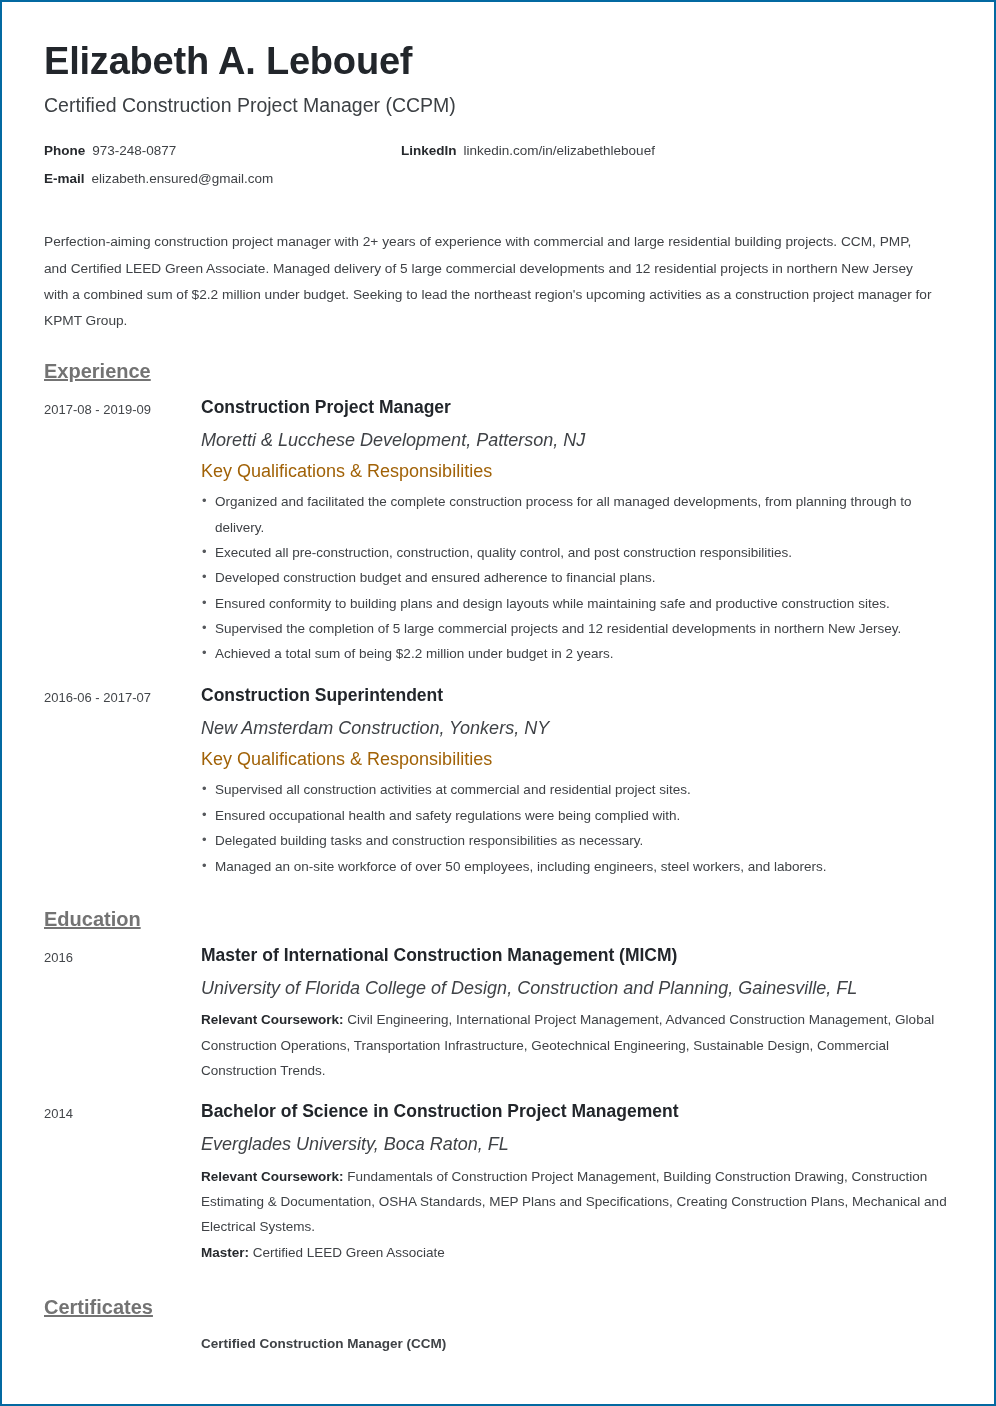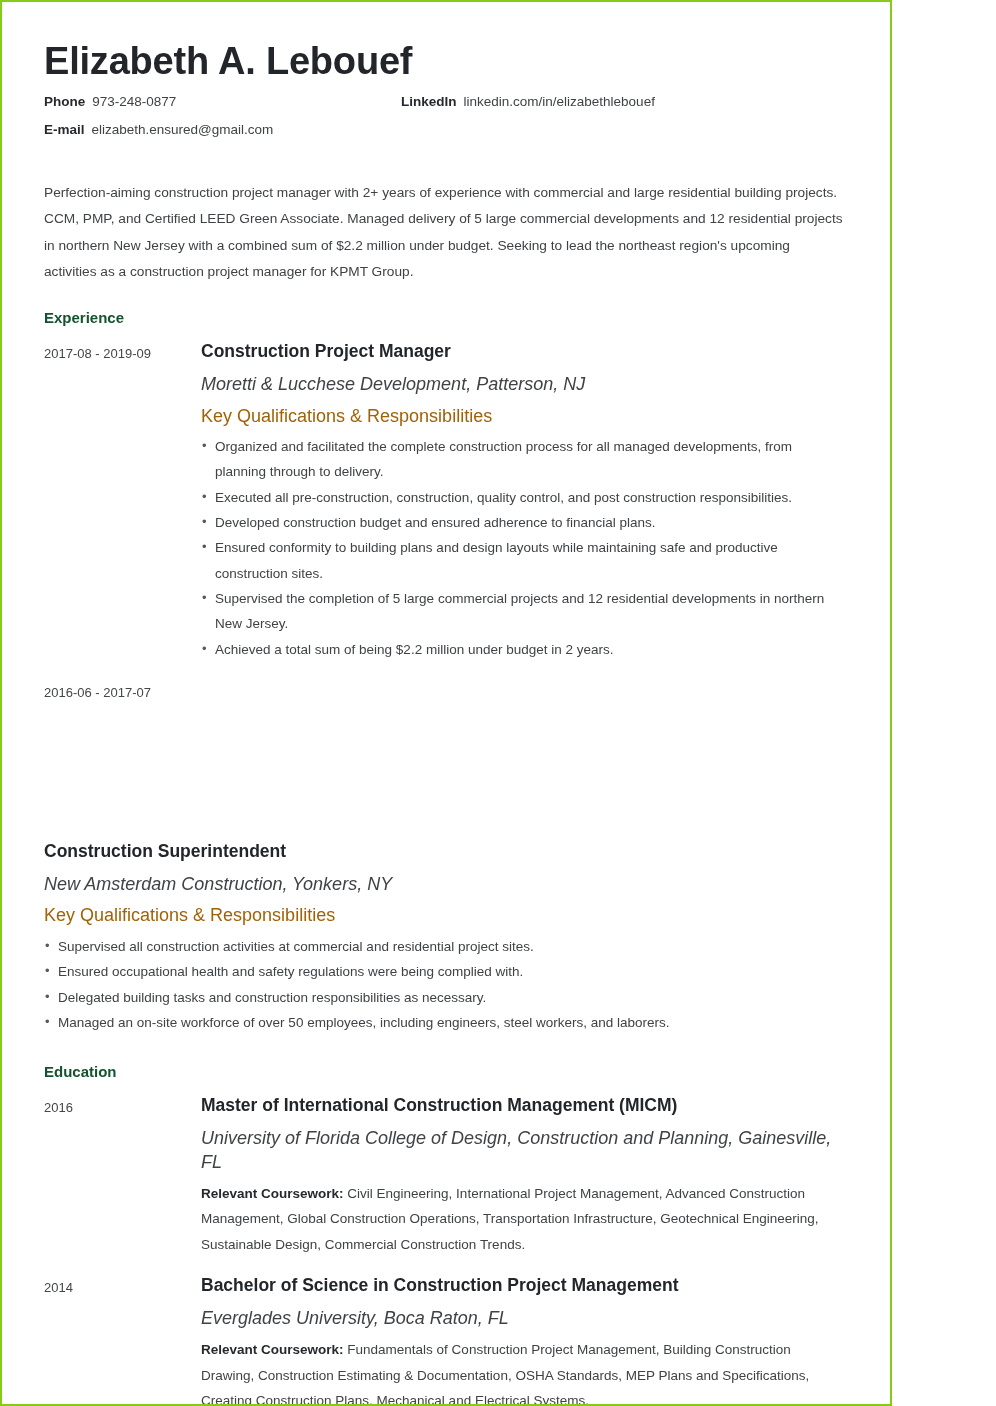--- a/index.html
+++ b/index.html
@@ -5,25 +5,25 @@
   html, body {
     margin: 0;
     padding: 0;
     background: #ffffff;
   }
   body {
     font-family: "Liberation Sans", sans-serif;
     color: #3a3a3a;
   }
   .page {
-    width: 892px;
+    width: 996px;
     height: 1406px;
     box-sizing: border-box;
     background: #ffffff;
-    border: 2px solid #84cc16;
+    border: 2px solid #0369a1;
     position: relative;
     overflow: hidden;
   }
   .inner {
     padding: 38px 44px 0 42px;
   }
 
   
   .name {
     font-size: 38px;
@@ -70,25 +70,26 @@
     margin: 30px 0 0 0;
     max-width: 890px;
     text-align: left;
   }
 
   
   .section {
     margin-top: 24px;
   }
   .section-title {
-    font-size: 15px;
-    font-weight: bold;
-    color: #14532d;
+    font-size: 20px;
+    font-weight: bold;
+    color: #737373;
     margin: 0 0 14px 0;
     line-height: 1.2;
+    text-decoration: underline;
   }
   .section.education-sec { margin-top: 28px; }
   .section.certificates-sec { margin-top: 30px; }
 
   
   .entry {
     display: flex;
     align-items: flex-start;
     margin-bottom: 18px;
   }
@@ -176,20 +177,21 @@
     flex: 0 0 157px;
   }
 </style>
 </head>
 <body>
 
 <div class="page">
   <div class="inner">
 
     <h1 class="name">Elizabeth A. Lebouef</h1>
+    <div class="job-title">Certified Construction Project Manager (CCPM)</div>
 
     <table class="contact-grid">
       <tbody>
           <tr>
         <td class="col-left">
           <span class="c-label">Phone</span><span class="c-value">973-248-0877</span>
         </td>
         <td>
           <span class="c-label">LinkedIn</span><span class="c-value">linkedin.com/in/elizabethlebouef</span>
         </td>
@@ -220,21 +222,21 @@
             <li>Developed construction budget and ensured adherence to financial plans.</li>
             <li>Ensured conformity to building plans and design layouts while maintaining safe and productive construction sites.</li>
           </ul>
           <ul class="bullets">
             <li>Supervised the completion of 5 large commercial projects and 12 residential developments in northern New Jersey.</li>
             <li>Achieved a total sum of being $2.2 million under budget in 2 years.</li>
           </ul>
         </div>
       </div>
 
-      <div class="entry" style="margin-top:10px;flex-direction:column;">
+      <div class="entry" style="margin-top:10px;">
         <div class="entry-date">2016-06 - 2017-07</div>
         <div class="entry-body">
           <div class="entry-role">Construction Superintendent</div>
           <div class="entry-org">New Amsterdam Construction, Yonkers, NY</div>
           <div class="sub-head">Key Qualifications &amp; Responsibilities</div>
           <ul class="bullets">
             <li>Supervised all construction activities at commercial and residential project sites.</li>
             <li>Ensured occupational health and safety regulations were being complied with.</li>
             <li>Delegated building tasks and construction responsibilities as necessary.</li>
             <li>Managed an on-site workforce of over 50 employees, including engineers, steel workers, and laborers.</li>

